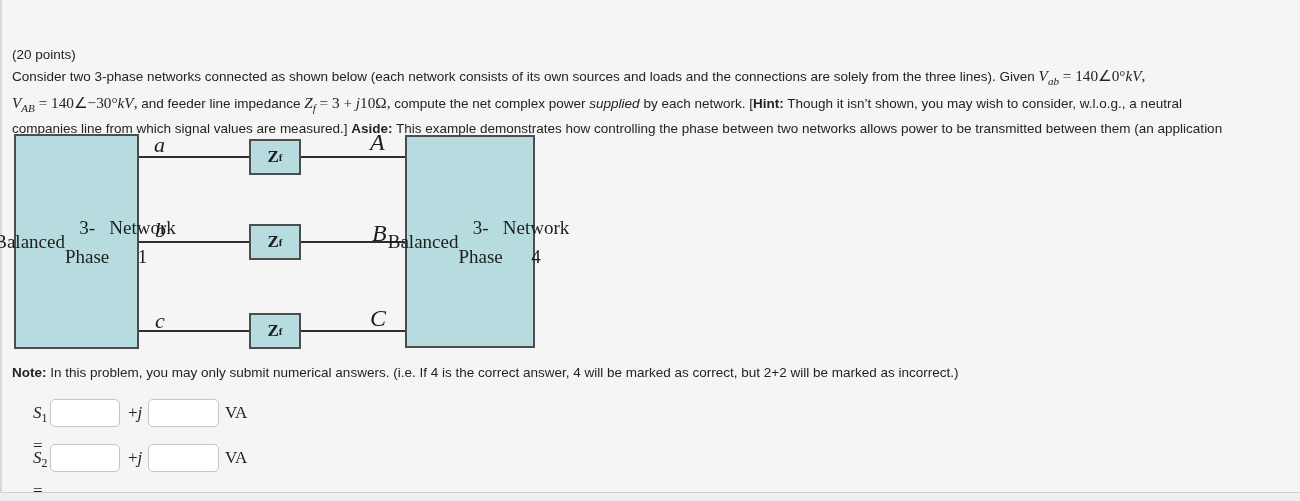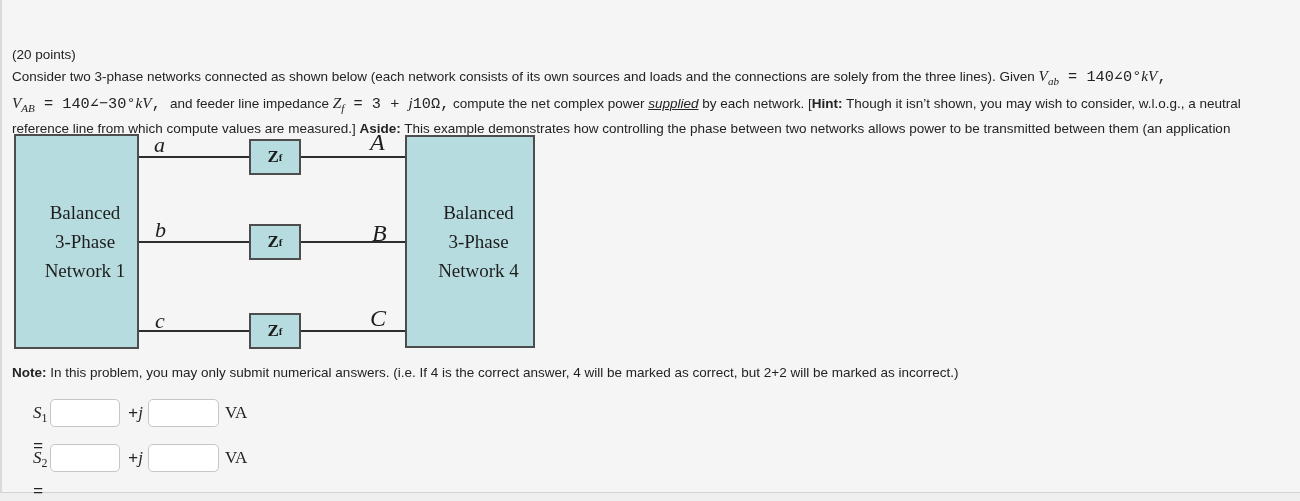--- a/index.html
+++ b/index.html
@@ -12,32 +12,32 @@
   .card{
     position:absolute;left:0;top:0;width:1298px;height:492px;
     background:#f5f5f6;
     border-left:2px solid #d9d9d9;
     border-bottom:1px solid #d2d2d2;
   }
   
   .problem{position:absolute;left:10px;top:7px;width:1286px;font-size:13.5px;line-height:21px;margin-top:37px;}
   .pline{white-space:nowrap;}
   .b{font-weight:bold;}
-  .i{font-style:italic;text-decoration:underline;}
-  .mn{font-family:Liberation Mono, monospace;font-size:1.13em;}
+  .i{font-style:italic;}
+  .mn{font-family:Liberation Serif, serif;font-size:1.13em;}
   .mi{font-family:"Liberation Serif",serif;font-size:1.13em;font-style:italic;}
   .msub{font-family:"Liberation Serif",serif;font-size:0.82em;font-style:italic;vertical-align:-0.32em;}
   .msubn{font-family:"Liberation Serif",serif;font-size:0.82em;vertical-align:-0.32em;}
   
   .diagram{position:absolute;left:12px;top:134px;width:521px;height:215px;
     font-family:"Liberation Serif",serif;color:#1d1d1d;}
   .netbox{
     position:absolute;box-sizing:border-box;
     background:var(--box-fill);border:2px solid var(--box-border);
-    display:flex;flex-direction:column;justify-content:center;align-items:center;
+    display:flex;justify-content:center;align-items:center;
     font-size:19px;line-height:29px;text-align:center;padding-left:17px;
   }
   .box1{left:0;top:0;width:125px;height:215px;}
   .box2{left:391px;top:1px;width:130px;height:213px;}
   .wire{position:absolute;left:124px;width:268px;height:2px;background:var(--wire);}
   .wa{top:22px;} .wb{top:107px;} .wc{top:196px;}
   .zfbox{
     position:absolute;left:235px;width:52px;height:36px;box-sizing:border-box;
     background:var(--box-fill);border:2px solid var(--box-border);
     display:flex;justify-content:center;align-items:center;
@@ -68,21 +68,21 @@
 </style>
 </head>
 <body>
 
 <div class="card">
 
   <div class="problem">
     <div class="pline"><span>(20 points)</span></div>
     <div class="pline"><span>Consider two 3-phase networks connected as shown below (each network consists of its own sources and loads and the connections are solely from the three lines). Given </span><span class="mi">V</span><span class="msub">ab</span><span class="mn"> = 140∠0°</span><span class="mi">kV</span><span class="mn">,</span></div>
     <div class="pline"><span class="mi">V</span><span class="msub">AB</span><span class="mn"> = 140∠−30°</span><span class="mi">kV</span><span class="mn">, </span><span>and feeder line impedance </span><span class="mi">Z</span><span class="msub">f</span><span class="mn"> = 3 + </span><span class="mi">j</span><span class="mn">10Ω,</span><span> compute the net complex power </span><span class="i">supplied</span><span> by each network. [</span><span class="b">Hint:</span><span> Though it isn’t shown, you may wish to consider, w.l.o.g., a neutral</span></div>
-    <div class="pline"><span>reference line from which compute values are measured.] </span><span class="b">Aside:</span><span> This example demonstrates how controlling the phase between two networks allows power to be transmitted between them (an application</span></div>
+    <div class="pline"><span>companies line from which signal values are measured.] </span><span class="b">Aside:</span><span> This example demonstrates how controlling the phase between two networks allows power to be transmitted between them (an application</span></div>
   </div>
 
   <div class="diagram">
 
     <div class="wire wa"></div>
     <div class="wire wb"></div>
     <div class="wire wc"></div>
 
     <div class="netbox box1">
       <div>Balanced</div>

